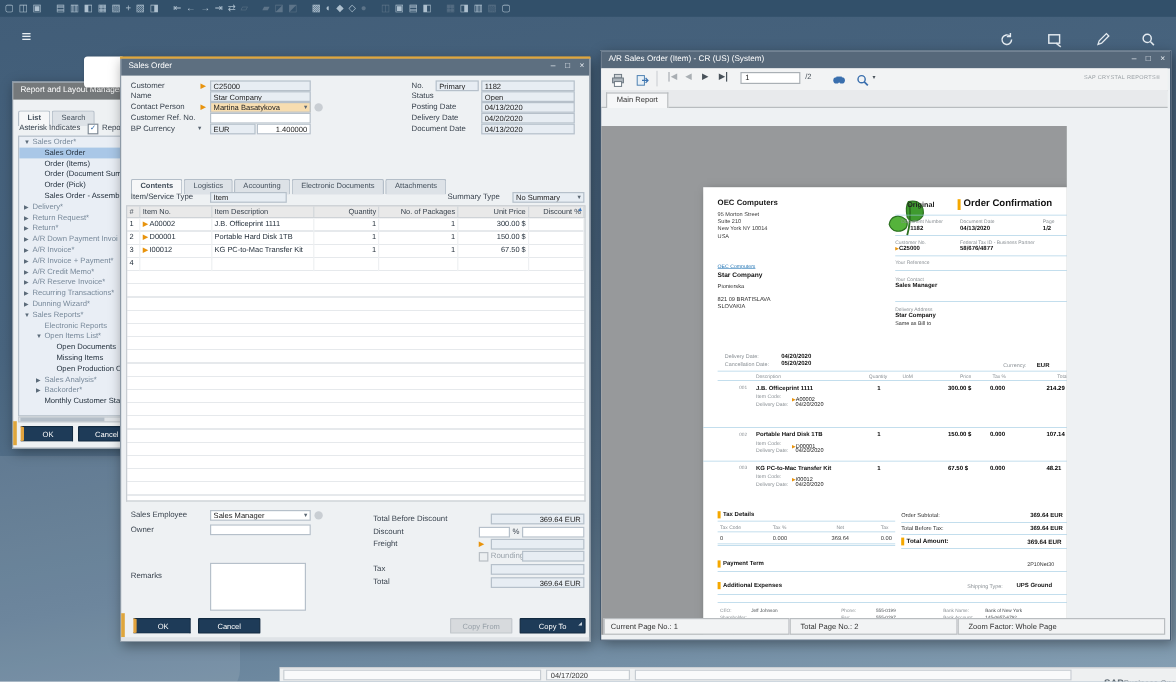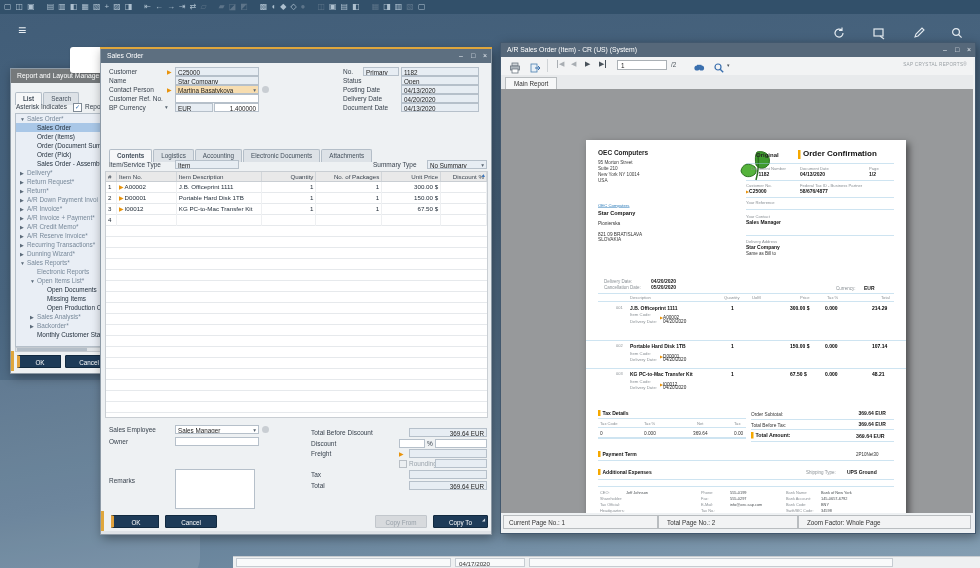--- a/index.html
+++ b/index.html
@@ -350,21 +350,21 @@
           <path d="M7.2 7.2l3 3" stroke="#3a6fae" stroke-width="1.4"></path>
         </svg></span>
     <span class="abs" style="left:226px;top:5px;font-size:5px;color:#49525a;">▾</span>
     <span class="abs" style="right:6px;top:5px;font-size:4.6px;color:#9aa0a5;letter-spacing:.3px;">SAP CRYSTAL REPORTS®</span>
   </div>
 
   <div class="abs" style="left:0;top:32px;width:472px;height:14px;background:#e8eaec;border-bottom:1px solid #b8bcbf;">
     <span class="crtab" style="left:4px;top:2px;">Main Report</span>
   </div>
 
-  <div class="abs" style="left:0;top:46px;width:472px;height:424px;background:#97999b;overflow:hidden;">
+  <div class="abs" style="left:0;top:62px;width:388px;height:424px;background:#97999b;overflow:hidden;">
     <div class="page">
       <div class="p2">
 
         <span class="ritem" style="left:24px;top:18px;font-size:13px;font-weight:bold;color:#1c1c1c;">OEC Computers</span>
         <span class="rt" style="left:24px;top:40px;font-size:9.3px;color:#3d3d3d;">95 Morton Street</span>
         <span class="rt" style="left:24px;top:52px;font-size:9.3px;color:#3d3d3d;">Suite 210</span>
         <span class="rt" style="left:24px;top:64px;font-size:9.3px;color:#3d3d3d;">New York NY 10014</span>
         <span class="rt" style="left:24px;top:76px;font-size:9.3px;color:#3d3d3d;">USA</span>
         <span class="ritem" style="left:300px;top:14px;">
           <svg width="80" height="76" viewBox="0 0 80 76">

